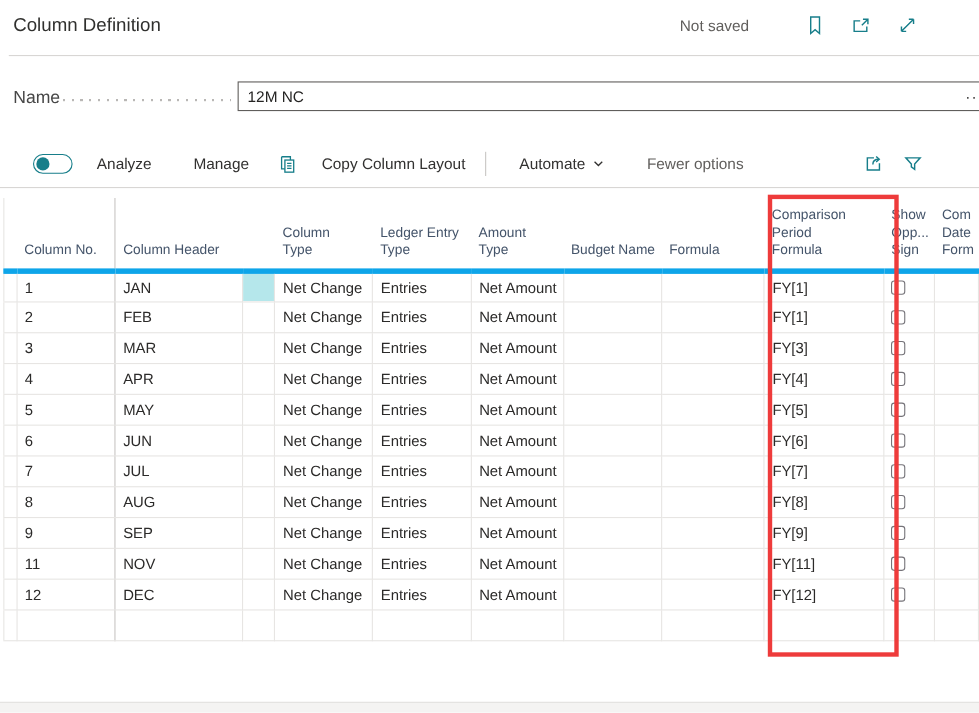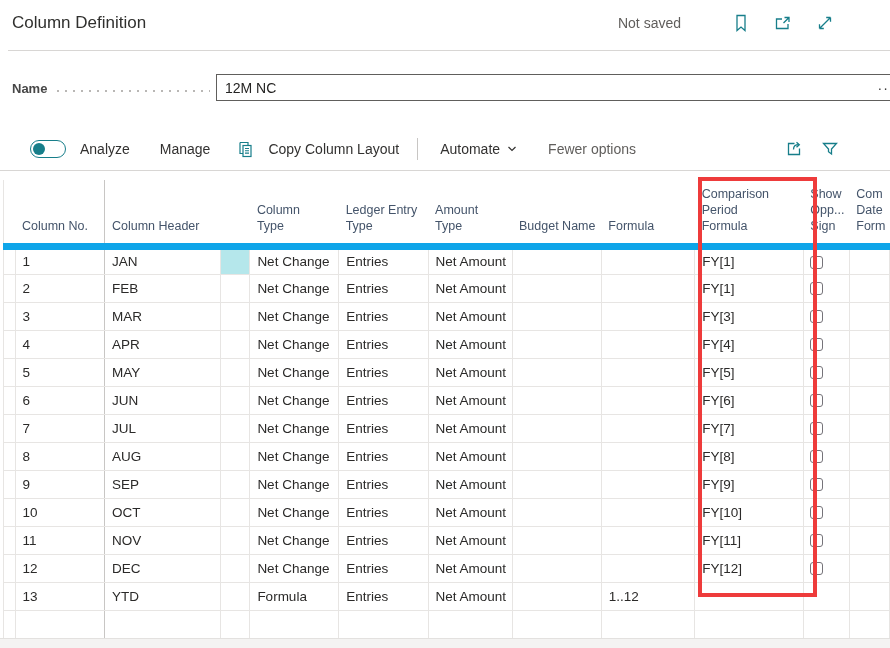--- a/index.html
+++ b/index.html
@@ -13,56 +13,56 @@
     display:flex; align-items:center; }
   .page-title { font-size:17px; color:#30302e; }
   .header-right { margin-left:auto; display:flex; align-items:center; gap:22px; }
   .status-text { font-size:14px; color:#605e5c; margin-right:28px; }
   .icon-btn { width:20px; height:20px; display:flex; align-items:center; justify-content:center;
     cursor:pointer; background:none; border:none; padding:0; }
   .hdr-divider { position:absolute; top:50px; left:8px; right:0; height:1px; background:#d8d6d4; }
 
   
   .name-row { position:absolute; top:74px; left:0; right:0; height:28px; }
-  .name-label { position:absolute; left:12px; top:7px; font-size:13px; color:#474747;font-weight:bold; }
+  .name-label { position:absolute; left:12px; top:7px; font-size:16px; color:#474747; }
   .name-dots { position:absolute; left:57px; top:16px; width:153px; height:2px;
     background:repeating-linear-gradient(90deg,#b9b7b5 0 2px,transparent 2px 8px); }
   .name-input-box { position:absolute; left:216px; top:0; width:685px; height:27px;
     border:1px solid #605e5c; background:#fff; display:flex; align-items:center; }
   .name-input { flex:1; height:100%; border:none; outline:none; padding:0 8px;
     font-family:inherit; font-size:14px; color:#252423; background:transparent; }
   .assist-edit { width:28px; text-align:center; font-size:14px; color:#3b3a39;
     letter-spacing:1px; cursor:pointer; user-select:none; }
 
   
   .toolbar { position:absolute; top:136px; left:30px; right:50px; height:26px;
     display:flex; align-items:center; font-size:14px; color:#323130; }
   .toggle { width:36px; height:18px; border:1px solid #177e8a; border-radius:10px;
     position:relative; background:#fff; cursor:pointer; flex:0 0 auto; }
   .toggle-knob { position:absolute; left:2px; top:2px; width:12px; height:12px;
     border-radius:50%; background:#177e8a; }
-  .tb-item { margin-left:4px; cursor:pointer; white-space:nowrap; }
+  .tb-item { margin-left:12px; cursor:pointer; white-space:nowrap; }
   .toolbar .gap { width:26px; flex:0 0 auto; }
   .toolbar .gap-s { width:10px; flex:0 0 auto; }
   .tb-sep { width:1px; height:22px; background:#c8c6c4; margin:0 18px; flex:0 0 auto; }
   .muted { color:#605e5c; }
   .tb-right { margin-left:auto; display:flex; align-items:center; gap:16px; }
   .chev { display:inline-block; margin-left:6px; }
   .tb-divider { position:absolute; top:170px; left:0; right:0; height:1px; background:#d8d6d4; }
 
   
   .grid-wrap { position:absolute; top:180px; left:3px; }
   table { border-collapse:collapse; table-layout:fixed; border-left:1px solid #e7e5e3; }
   col.c-sel{width:9px;} col.c-no{width:91px;} col.c-header{width:119px;}
   col.c-mini{width:30px;} col.c-type{width:89px;} col.c-ledger{width:91px;}
   col.c-amount{width:84px;} col.c-budget{width:91px;} col.c-formula{width:95px;}
   col.c-comparison{width:110px;} col.c-show_opp{width:46px;} col.c-com_date{width:35px;}
   th { height:66px; vertical-align:bottom; text-align:left; font-weight:400;
     font-size:12.5px; line-height:16px; color:#44546a; padding:0 4px 9px 7px;
-    white-space:pre-line; border-bottom:7px solid #0ea5e9; }
+    white-space:pre-line; border-bottom:5px solid #0ea5e9; }
   th.col-no { border-right:1px solid #c8c6c4; }
   td { height:28px; font-size:13.5px; color:#2b2a29; padding:0 4px 0 7px;
     border-right:1px solid #e7e5e3; border-bottom:1px solid #e7e5e3;
     white-space:nowrap; overflow:hidden; background:#fff; }
   td.col-sel, td.col-mini { padding:0; }
   td.col-no { border-right-color:#c8c6c4; }
   td.cell-selected { background:#b5e7eb; }
   td.col-show_opp { padding-left:6px; }
   .checkbox { display:inline-block; width:13px; height:13px; border:1.5px solid #757379;
     border-radius:3px; background:#fff; cursor:pointer; vertical-align:middle; }
@@ -319,34 +319,20 @@
           <td class="col-ledger">Entries</td>
           <td class="col-amount">Net Amount</td>
           <td class="col-budget"></td>
           <td class="col-formula"></td>
           <td class="col-comparison">FY[9]</td>
           <td class="col-show_opp"><span class="checkbox"></span></td>
           <td class="col-com_date"></td>
         </tr>
         <tr>
           <td class="col-sel"></td>
-          <td class="col-no">10</td>
-          <td class="col-header">OCT</td>
-          <td class="col-mini"></td>
-          <td class="col-type">Net Change</td>
-          <td class="col-ledger">Entries</td>
-          <td class="col-amount">Net Amount</td>
-          <td class="col-budget"></td>
-          <td class="col-formula"></td>
-          <td class="col-comparison">FY[10]</td>
-          <td class="col-show_opp"><span class="checkbox"></span></td>
-          <td class="col-com_date"></td>
-        </tr>
-        <tr>
-          <td class="col-sel"></td>
           <td class="col-no">11</td>
           <td class="col-header">NOV</td>
           <td class="col-mini"></td>
           <td class="col-type">Net Change</td>
           <td class="col-ledger">Entries</td>
           <td class="col-amount">Net Amount</td>
           <td class="col-budget"></td>
           <td class="col-formula"></td>
           <td class="col-comparison">FY[11]</td>
           <td class="col-show_opp"><span class="checkbox"></span></td>
@@ -357,34 +343,20 @@
           <td class="col-no">12</td>
           <td class="col-header">DEC</td>
           <td class="col-mini"></td>
           <td class="col-type">Net Change</td>
           <td class="col-ledger">Entries</td>
           <td class="col-amount">Net Amount</td>
           <td class="col-budget"></td>
           <td class="col-formula"></td>
           <td class="col-comparison">FY[12]</td>
           <td class="col-show_opp"><span class="checkbox"></span></td>
-          <td class="col-com_date"></td>
-        </tr>
-        <tr>
-          <td class="col-sel"></td>
-          <td class="col-no">13</td>
-          <td class="col-header">YTD</td>
-          <td class="col-mini"></td>
-          <td class="col-type">Formula</td>
-          <td class="col-ledger">Entries</td>
-          <td class="col-amount">Net Amount</td>
-          <td class="col-budget"></td>
-          <td class="col-formula">1..12</td>
-          <td class="col-comparison"></td>
-          <td class="col-show_opp"></td>
           <td class="col-com_date"></td>
         </tr>
         <tr>
           <td class="col-sel"></td>
           <td class="col-no"></td>
           <td class="col-header"></td>
           <td class="col-mini"></td>
           <td class="col-type"></td>
           <td class="col-ledger"></td>
           <td class="col-amount"></td>

